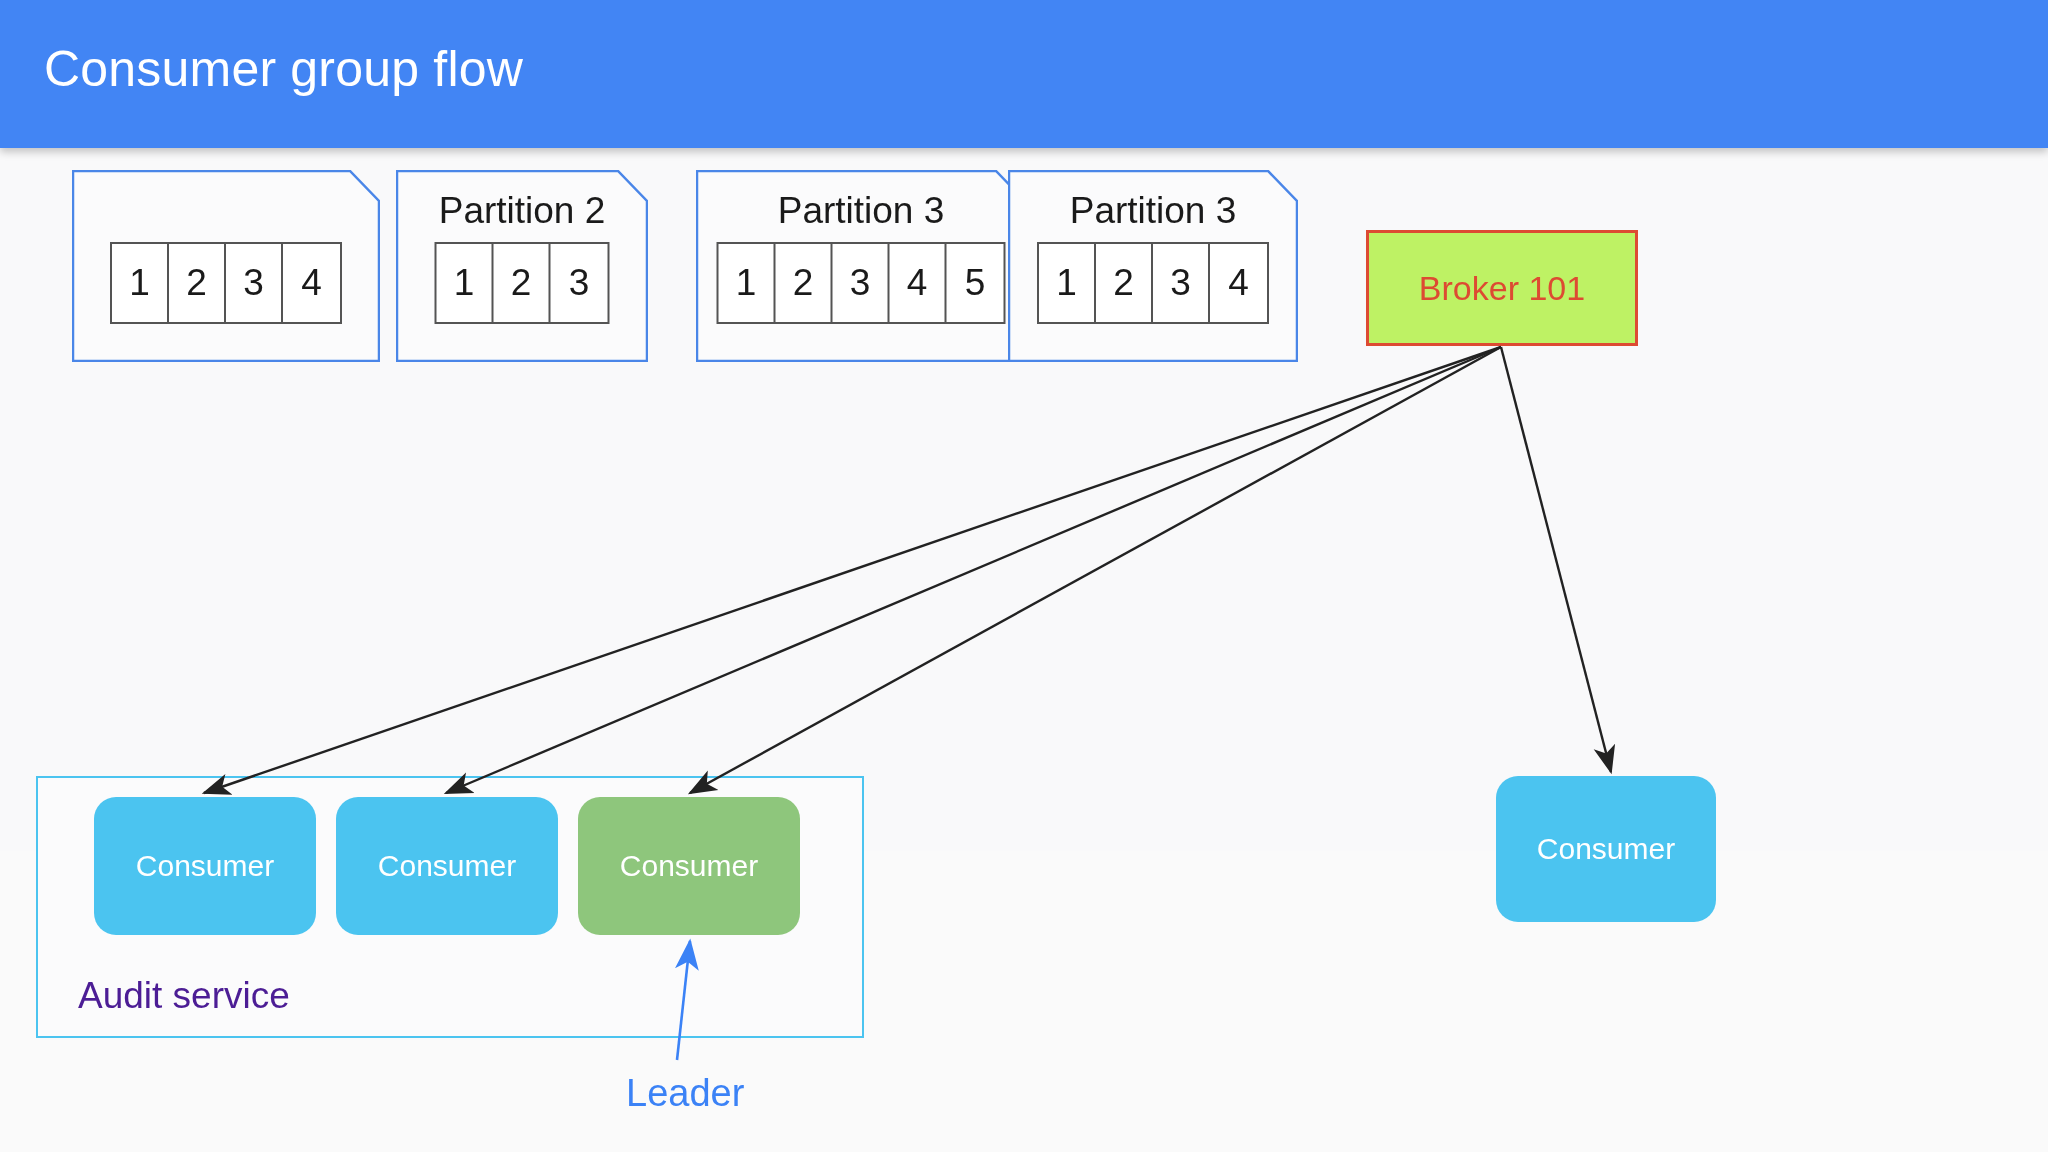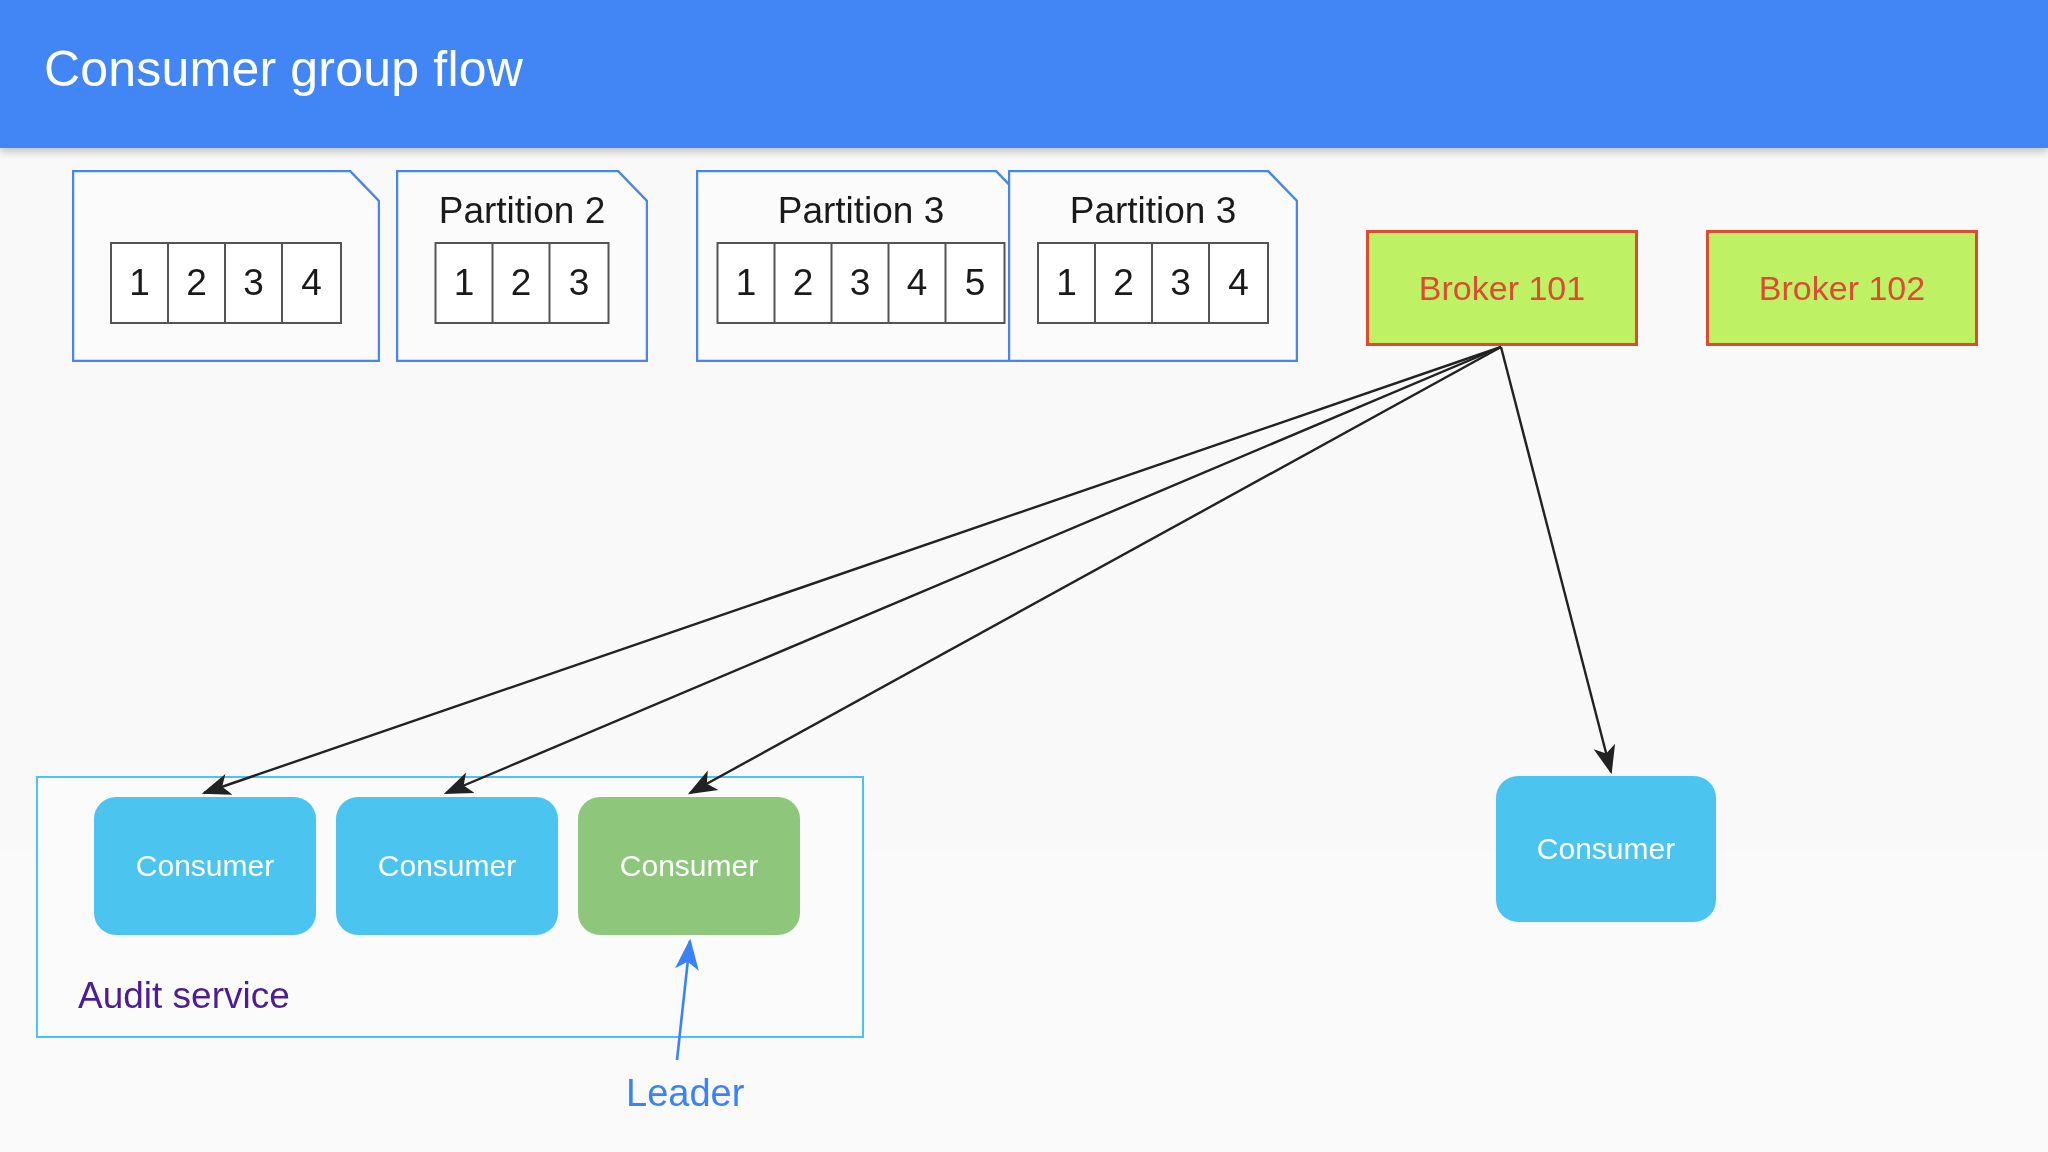--- a/index.html
+++ b/index.html
@@ -229,23 +229,20 @@
       <div class="cell">2</div>
       <div class="cell">3</div>
       <div class="cell">4</div>
     </div>
   </div>
 
   <div class="broker" style="left:1366px; top:230px; width:272px; height:116px;">
     <span class="broker-label">Broker 101</span>
   </div>
 
-  <div class="broker" style="left:1706px; top:230px; width:272px; height:116px;">
-    <span class="broker-label">Broker 102</span>
-  </div>
 
   <div id="audit-service-group"></div>
 
   <div class="consumer" style="left:94px; top:797px; width:222px; height:138px; background:#4bc4f0;">
     <span class="consumer-label">Consumer</span>
   </div>
 
   <div class="consumer" style="left:336px; top:797px; width:222px; height:138px; background:#4bc4f0;">
     <span class="consumer-label">Consumer</span>
   </div>

